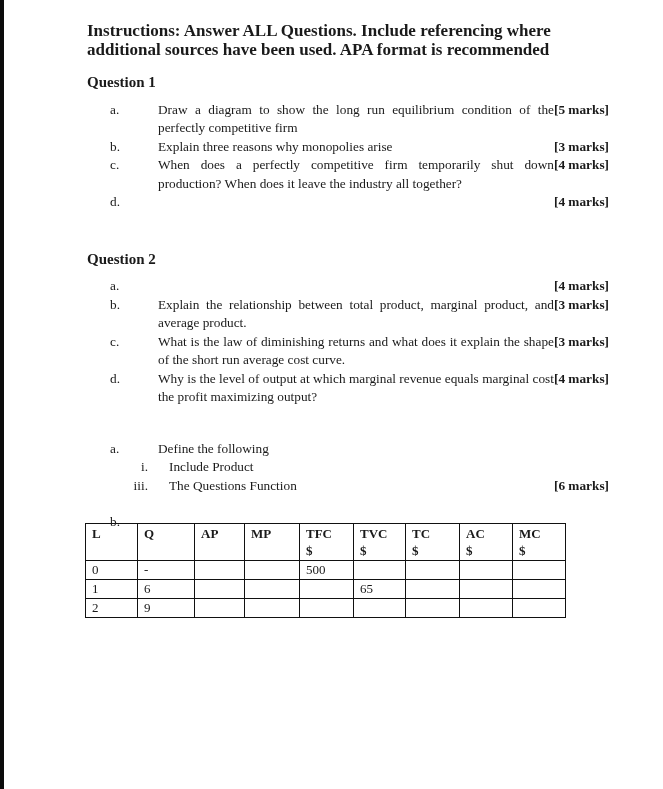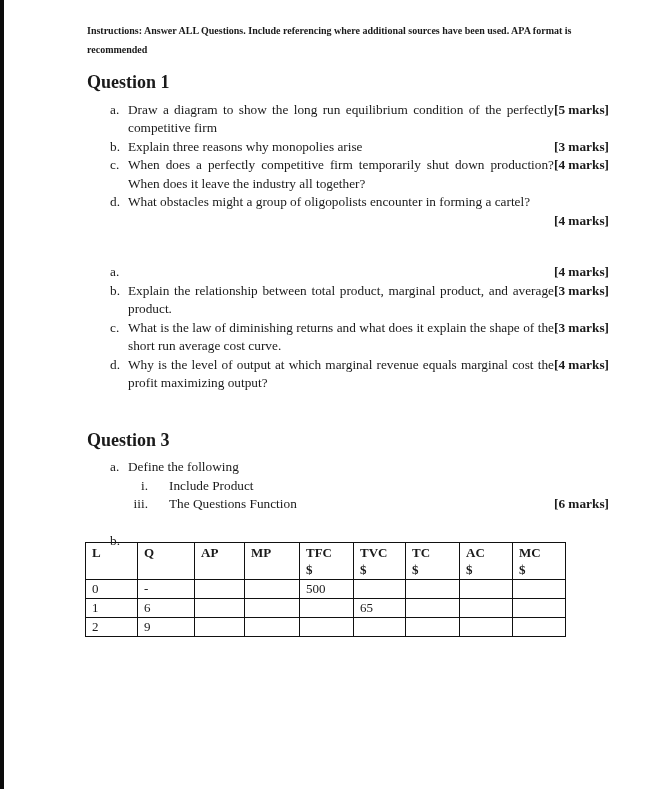--- a/index.html
+++ b/index.html
@@ -22,27 +22,27 @@
     background: #0b0b0b;
   }
   #page {
     position: absolute;
     left: 87px;
     top: 22px;
     width: 522px;
   }
   .instructions {
     font-weight: bold;
-    font-size: 10px;
+    font-size: 17px;
     line-height: 18.5px;
     text-align: left;
   }
   .q-heading {
     font-weight: bold;
-    font-size: 18px;
+    font-size: 15px;
     line-height: 18.5px;
     margin-top: 14px;
   }
   .item-list {
     margin: 0;
     padding: 0;
     list-style: none;
   }
   .item {
     position: relative;
@@ -55,20 +55,21 @@
   .item .marker {
     position: absolute;
     left: 23px;
     top: 0;
     width: 14px;
     text-align: left;
     font-size: 13.3px;
   }
   .item .body {
     display: block;
+    margin-left: 30px;
   }
   .marks {
     font-weight: bold;
     float: right;
     white-space: nowrap;
   }
   .marks-line {
     display: block;
     text-align: right;
     font-weight: bold;
@@ -156,27 +157,27 @@
       <span class="marks">[3 marks]</span>
       <span class="body">Explain three reasons why monopolies arise</span>
     </li>
     <li class="item">
       <span class="marker">c.</span>
       <span class="marks">[4 marks]</span>
       <span class="body">When does a perfectly competitive firm temporarily shut down production? When does it leave the industry all together?</span>
     </li>
     <li class="item">
       <span class="marker">d.</span>
-      <span class="body">What obstacles might a group of oligopolists encounter in forming a cartel?</span>
       <span class="marks-line">[4 marks]</span>
     </li>
   </ul>
 
   <div class="gap-lg"></div>
 
+  <div class="q-heading">Question 2</div>
   <div class="gap-sm"></div>
   <ul class="item-list">
     <li class="item">
       <span class="marker">a.</span>
       <span class="marks-line">[4 marks]</span>
     </li>
     <li class="item">
       <span class="marker">b.</span>
       <span class="marks">[3 marks]</span>
       <span class="body">Explain the relationship between total product, marginal product, and average product.</span>
@@ -188,21 +189,20 @@
     </li>
     <li class="item">
       <span class="marker">d.</span>
       <span class="marks">[4 marks]</span>
       <span class="body">Why is the level of output at which marginal revenue equals marginal cost the profit maximizing output?</span>
     </li>
   </ul>
 
   <div class="gap-lg"></div>
 
-  <div class="q-heading">Question 3</div>
   <div class="gap-sm"></div>
   <ul class="item-list">
     <li class="item">
       <span class="marker">a.</span>
       <span class="body">Define the following</span>
     </li>
   </ul>
   <ul class="roman-list">
     <li class="roman-item">
       <span class="rmarker">i.</span>

